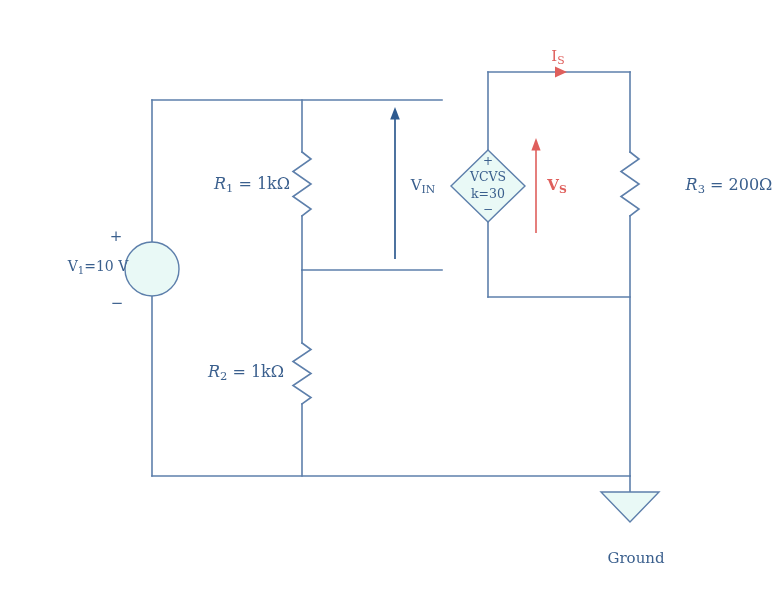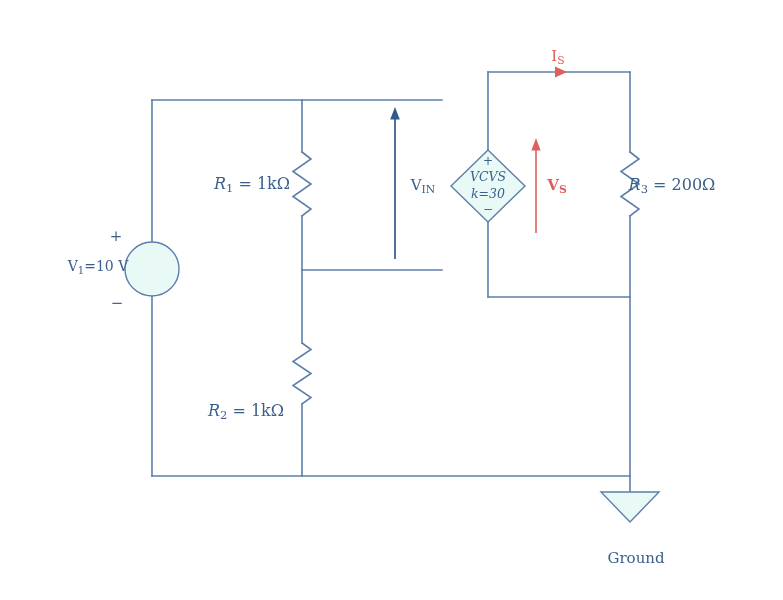--- a/index.html
+++ b/index.html
@@ -26,21 +26,21 @@
   .lbl sub{font-size:0.72em;vertical-align:-0.28em;line-height:0;}
   .math{font-size:16px;}
   .it{font-style:italic;}
   .red{color:var(--red);}
   .sign{font-size:15px;}
   .vcvs-text{
     position:absolute;left:488px;top:186px;transform:translate(-50%,-50%);
     text-align:center;color:var(--ink);line-height:1;
   }
   .vcvs-sign{font-size:12px;line-height:1.15;}
-  .vcvs-line{font-size:12.5px;line-height:1.35;font-style:italic;}
+  .vcvs-line{font-size:12.5px;line-height:1.35;}
 </style>
 </head>
 <body>
 
 <div id="stage">
 
   <svg id="circuit-svg" width="783" height="600" viewBox="0 0 783 600">
 
     <g>
       <path class="wire" d="M152,100 H442"></path>
@@ -87,25 +87,25 @@
   <div class="lbl" style="left:98px;top:266px;font-size:14px;">
     <span>V</span><sub>1</sub><span>=10 V</span>
   </div>
   <div class="lbl sign" style="left:116px;top:236px;">+</div>
   <div class="lbl sign" style="left:117px;top:303px;">−</div>
 
   <div class="lbl math" style="left:252px;top:184px;">
     <span class="it">R</span><sub>1</sub><span> = 1kΩ</span>
   </div>
 
-  <div class="lbl math" style="left:246px;top:372px;margin-top:39px;">
+  <div class="lbl math" style="left:246px;top:372px;">
     <span class="it">R</span><sub>2</sub><span> = 1kΩ</span>
   </div>
 
-  <div class="lbl math" style="left:672px;top:185px;">
+  <div class="lbl math" style="left:729px;top:185px;">
     <span class="it">R</span><sub>3</sub><span> = 200Ω</span>
   </div>
 
   <div class="lbl" style="left:423px;top:185px;">
     <span>V</span><sub>IN</sub>
   </div>
 
   <div class="lbl red" style="left:557px;top:185px;font-weight:bold;">
     <span>V</span><sub>S</sub>
   </div>

